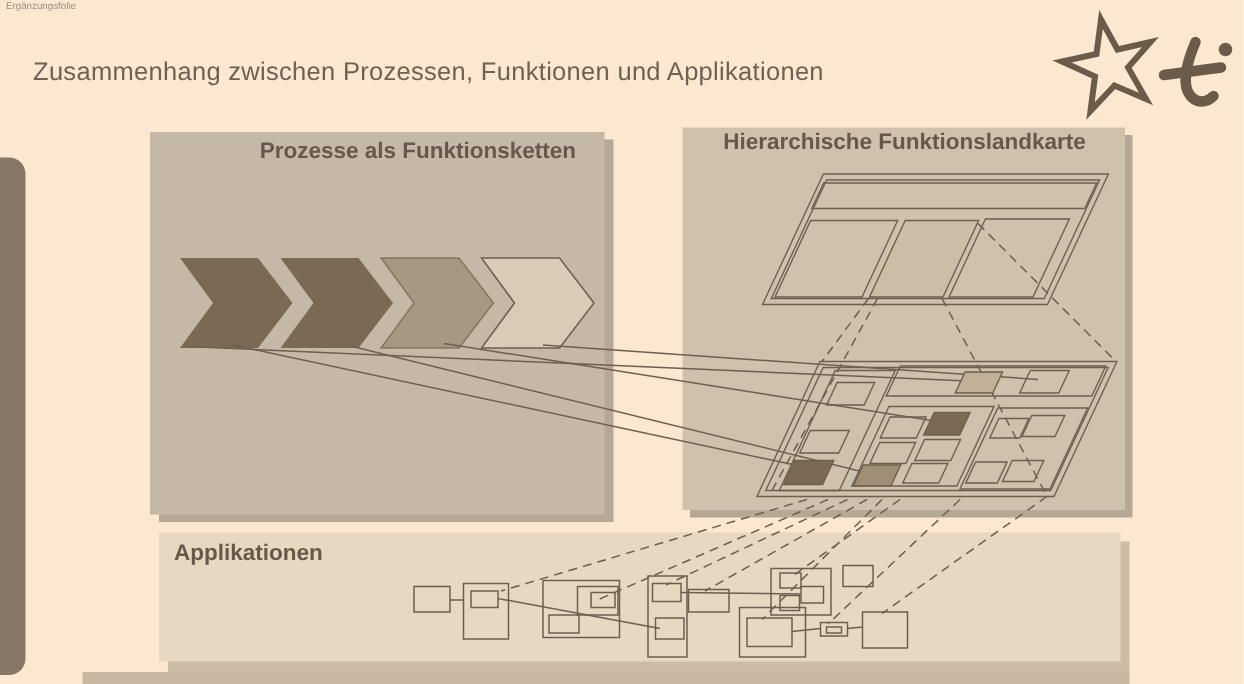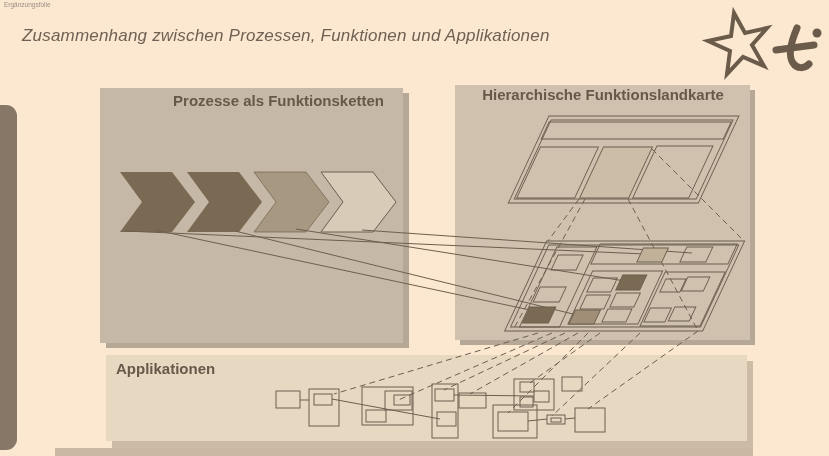--- a/index.html
+++ b/index.html
@@ -9,21 +9,21 @@
     --line:#6d5f4e; --box-dark:#7b6a53; --box-mid:#a08f76; --box-shade:#c2b199;
     --overview-fill:#cbbda6; --accent-bar:#877767; --bottom-strip:#c9b7a1;
     --title-color:#6f6153; --panel-title-color:#675949; --tag-color:#9a8f83;
   }
   html,body{margin:0;padding:0}
   body{font-family:"Liberation Sans",sans-serif}
   .stage{position:relative;width:829px;height:456px;background:var(--page-bg);overflow:hidden}
   svg{position:absolute;left:0;top:0}
   .txt{position:absolute;color:var(--panel-title-color)}
   .slide-tag{left:4px;top:1px;font-size:6.5px;color:var(--tag-color)}
-  .main-title{left:22px;top:26px;font-size:17px;font-style:italic;color:var(--title-color);letter-spacing:.2px}
+  .main-title{left:22px;top:38px;font-size:17px;color:var(--title-color);letter-spacing:.2px}
   .panel-title{font-weight:bold;font-size:15px}
   .pt-processes{left:120px;top:92px;width:264px;text-align:right}
   .pt-map{left:468px;top:86px;width:270px;text-align:center}
   .pt-apps{left:116px;top:360px}
   
   .ln{stroke:var(--line);stroke-width:1;fill:none}
   .dln{stroke:var(--line);stroke-width:1;fill:none;stroke-dasharray:6 4}
   .bx{stroke:var(--line);stroke-width:1;fill:none}
   .bxd{stroke:var(--line);stroke-width:1;fill:var(--box-dark)}
   .bxm{stroke:var(--line);stroke-width:1;fill:var(--box-mid)}

